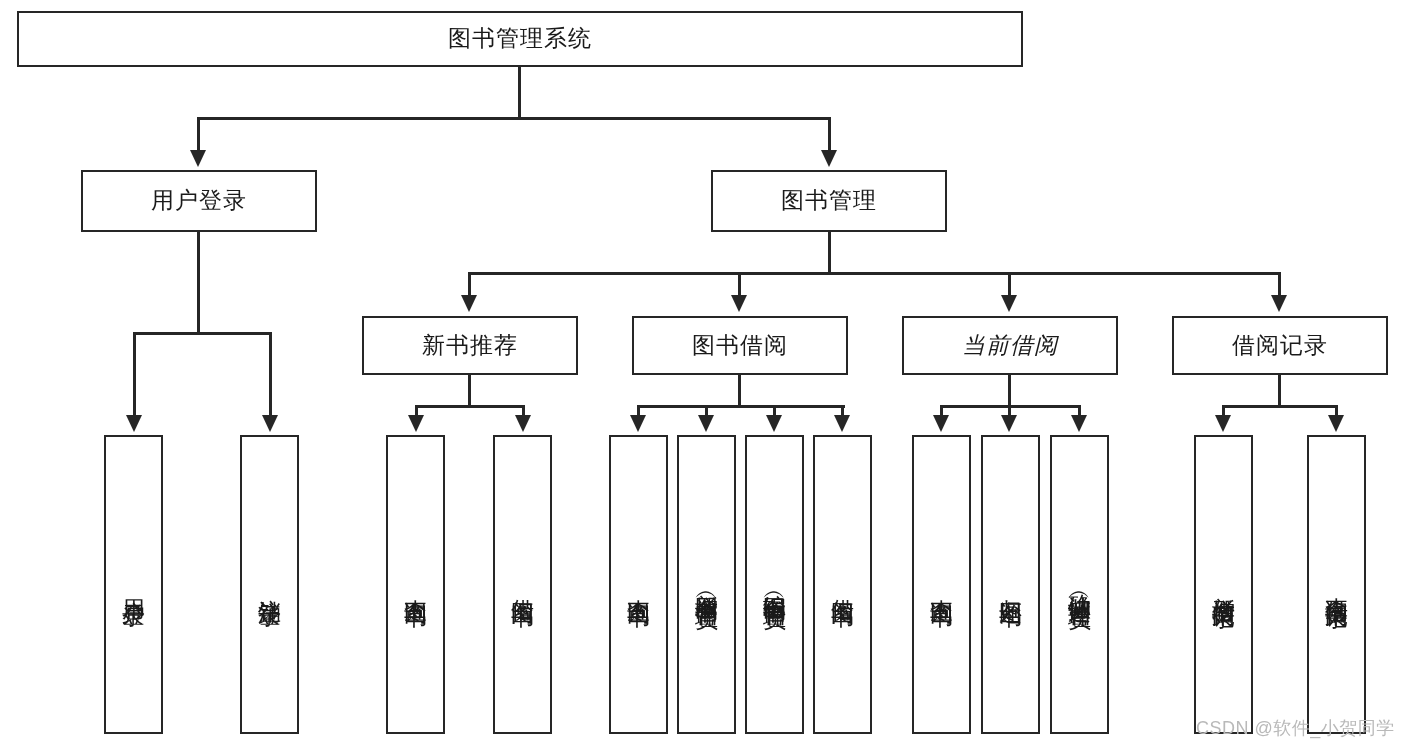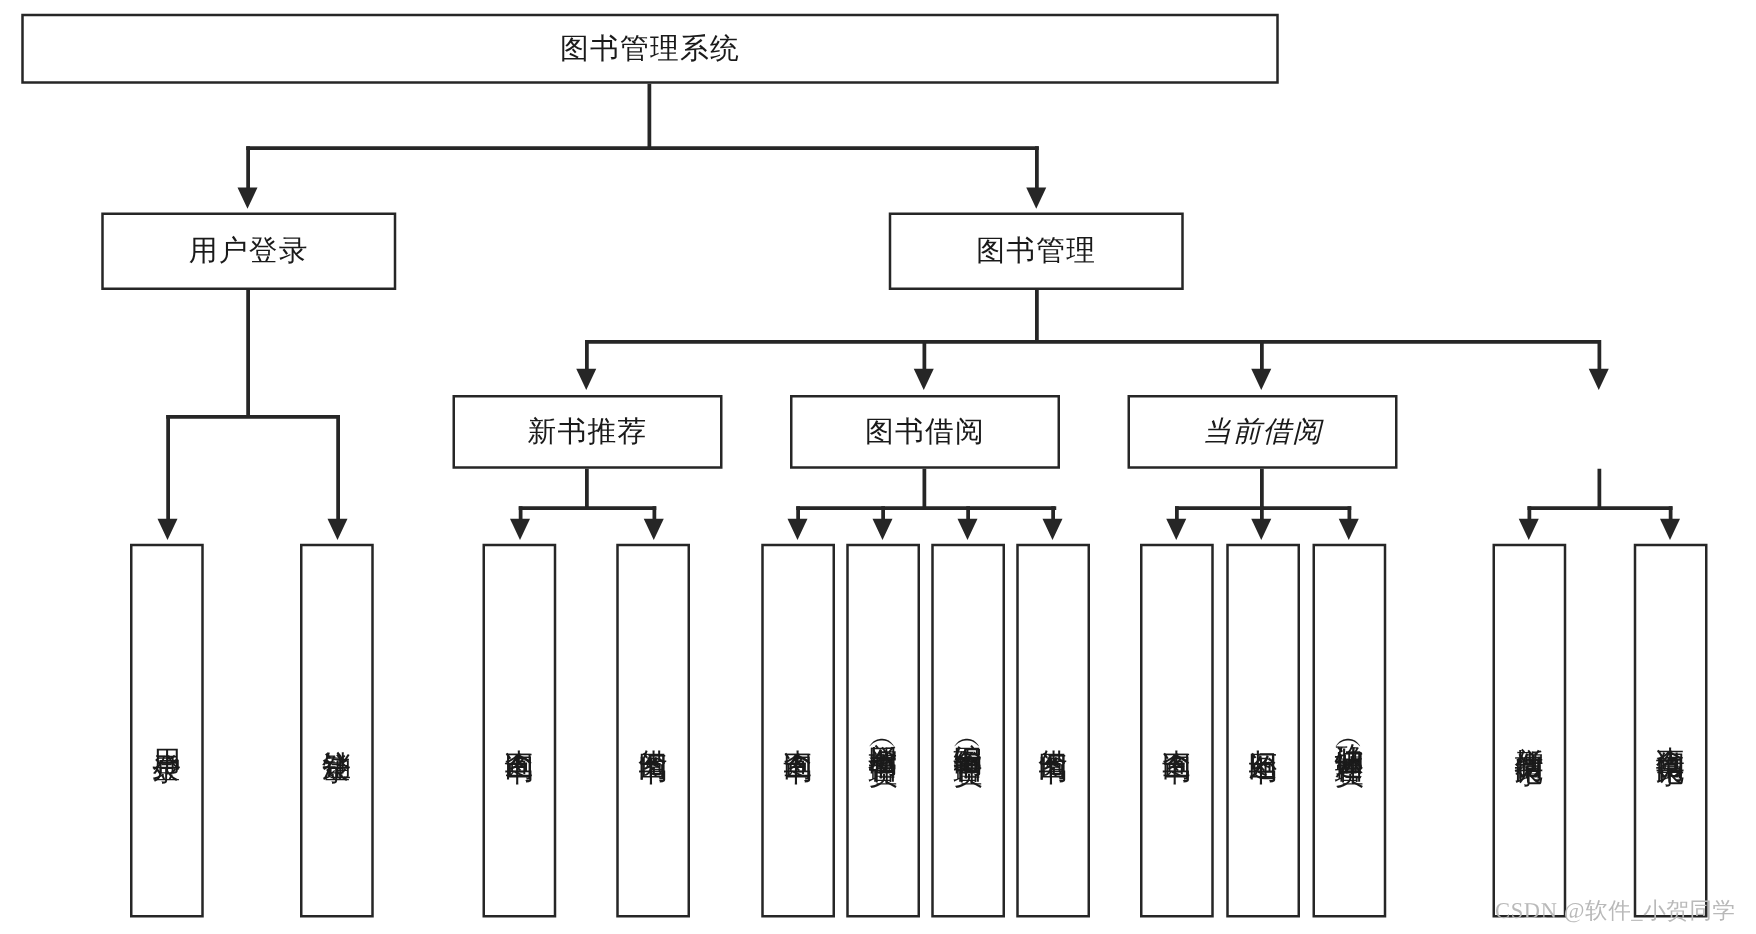--- a/index.html
+++ b/index.html
@@ -62,21 +62,20 @@
     border-left: 8px solid transparent;
     border-right: 8px solid transparent;
     border-top: 17px solid #262626;
   }
   .watermark {
     position: absolute;
     color: #b9b9b9;
     font-size: 18px;
     white-space: nowrap;
     letter-spacing: 0.5px;
-    font-family: Liberation Serif, serif;
   }
 </style>
 </head>
 <body>
 
 <div id="canvas">
 
   <div class="node horiz root" style="left:17px; top:11px; width:1006px; height:56px;">
     <span>图书管理系统</span>
   </div>
@@ -118,20 +117,23 @@
 
   <div class="node horiz" style="left:362px; top:316px; width:216px; height:59px;">
     <span>新书推荐</span>
   </div>
   <div class="node horiz" style="left:632px; top:316px; width:216px; height:59px;">
     <span>图书借阅</span>
   </div>
   <div class="node horiz" style="left:902px; top:316px; width:216px; height:59px;font-style:italic;">
     <span>当前借阅</span>
   </div>
+  <div class="node horiz" style="left:1172px; top:316px; width:216px; height:59px;">
+    <span>借阅记录</span>
+  </div>
 
   <div class="edge v" style="left:468px; top:375px; width:3px; height:32px;"></div>
   <div class="edge h" style="left:415px; top:405px; width:110px; height:3px;"></div>
   <div class="edge v" style="left:415px; top:405px; width:3px; height:12px;"></div>
   <div class="arrow" style="left:408px; top:415px;"></div>
   <div class="edge v" style="left:522px; top:405px; width:3px; height:12px;"></div>
   <div class="arrow" style="left:515px; top:415px;"></div>
 
   <div class="edge v" style="left:738px; top:375px; width:3px; height:32px;"></div>
   <div class="edge h" style="left:637px; top:405px; width:208px; height:3px;"></div>

